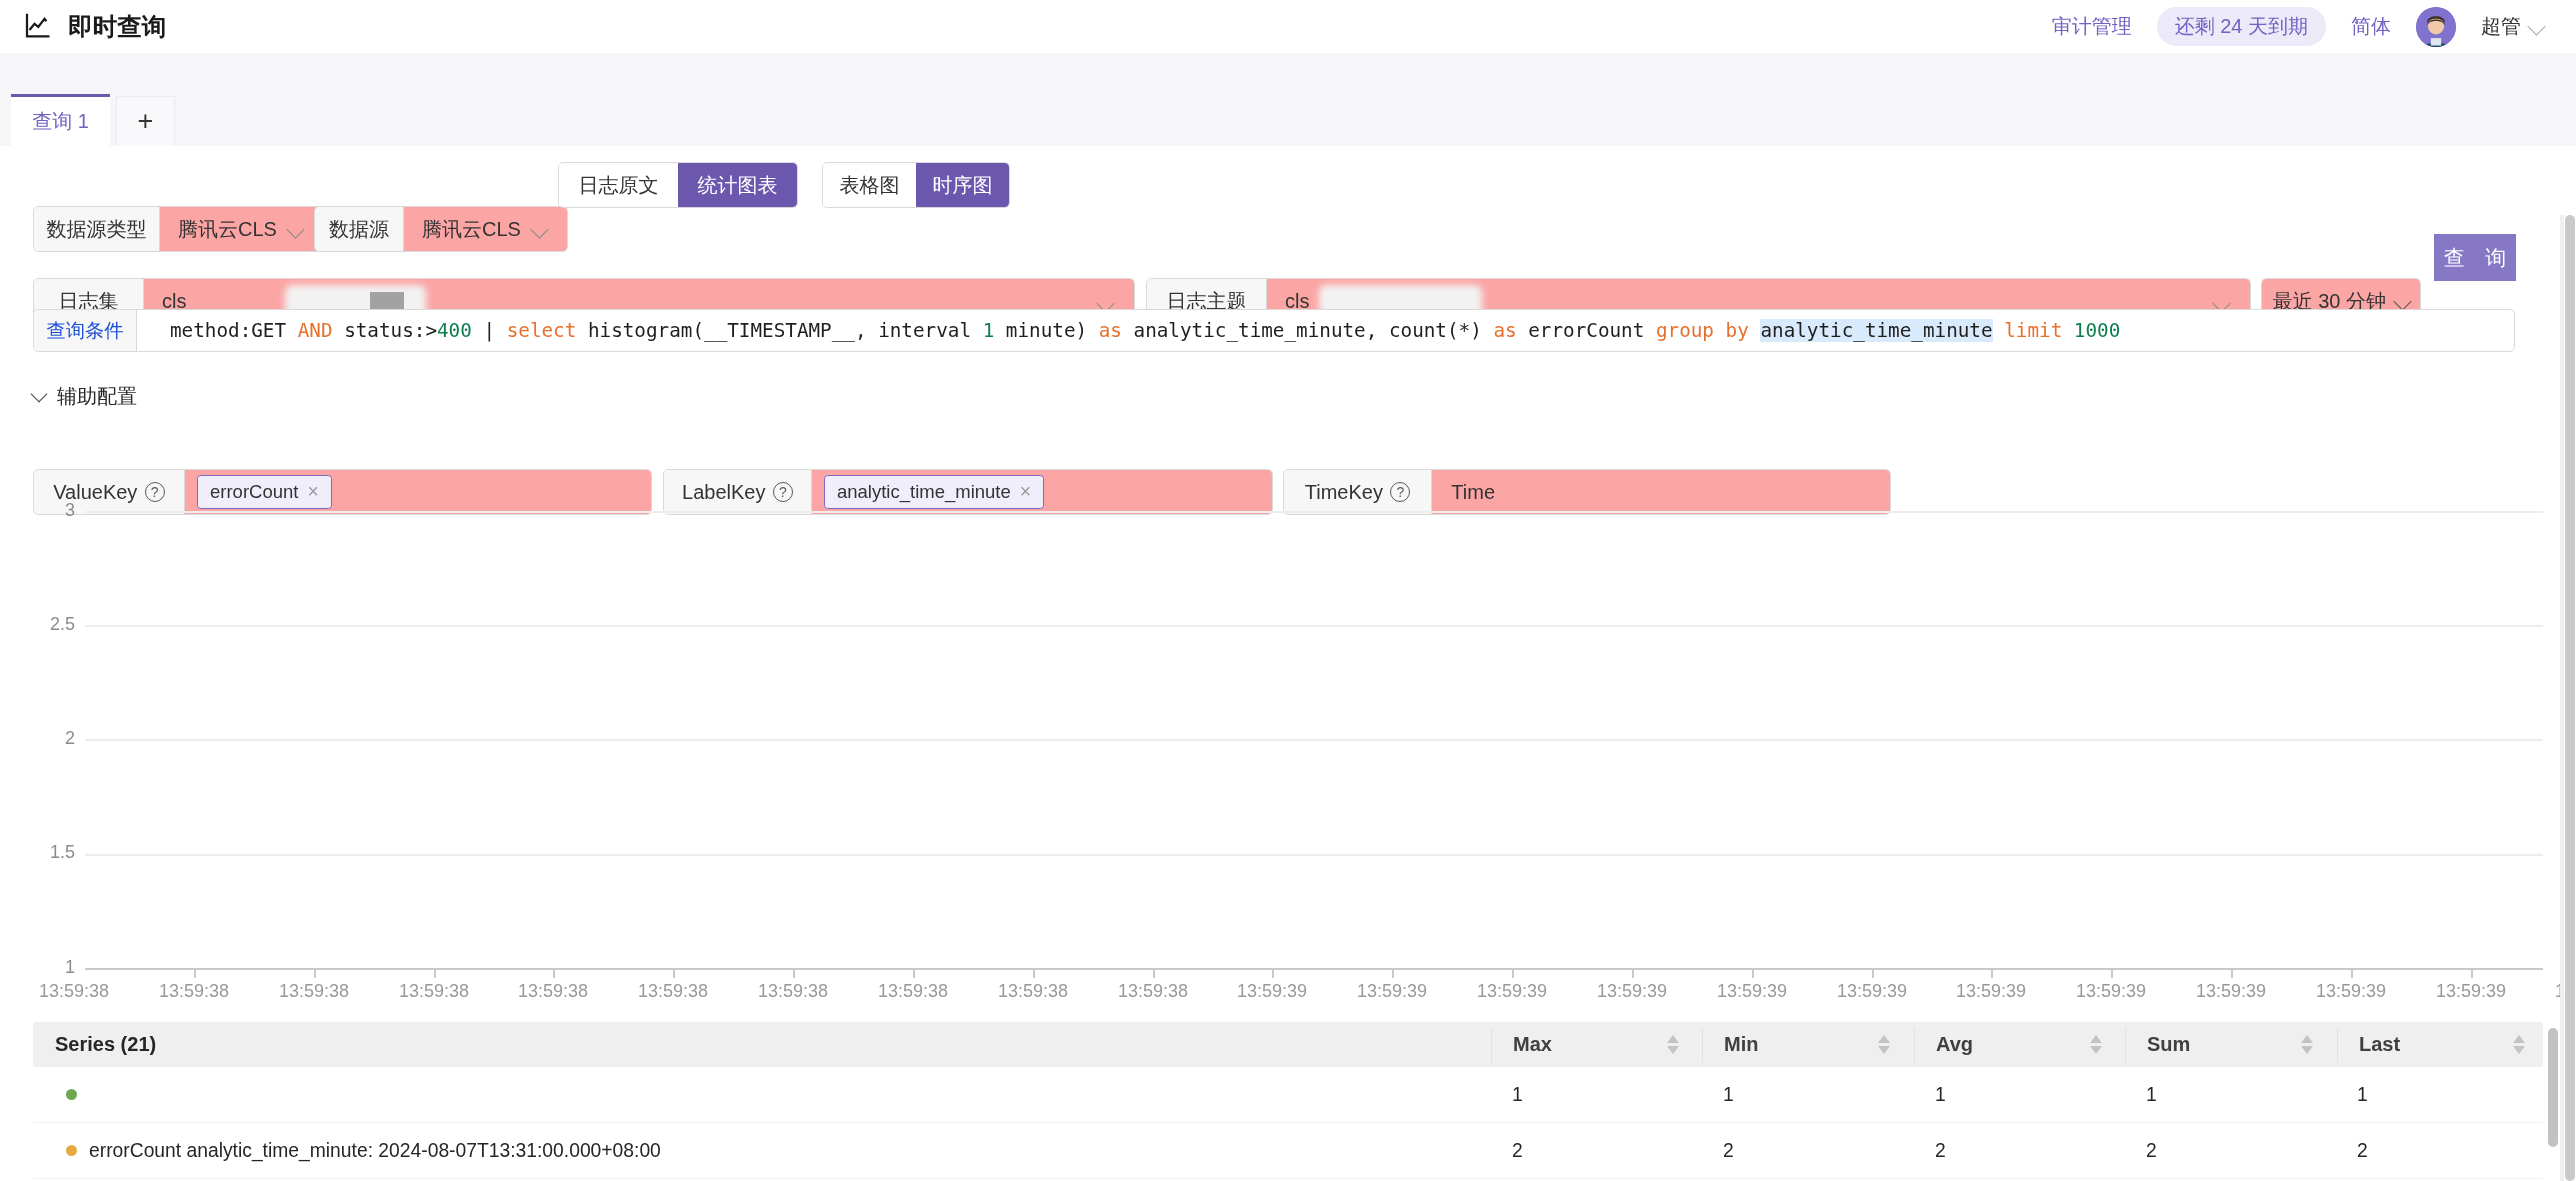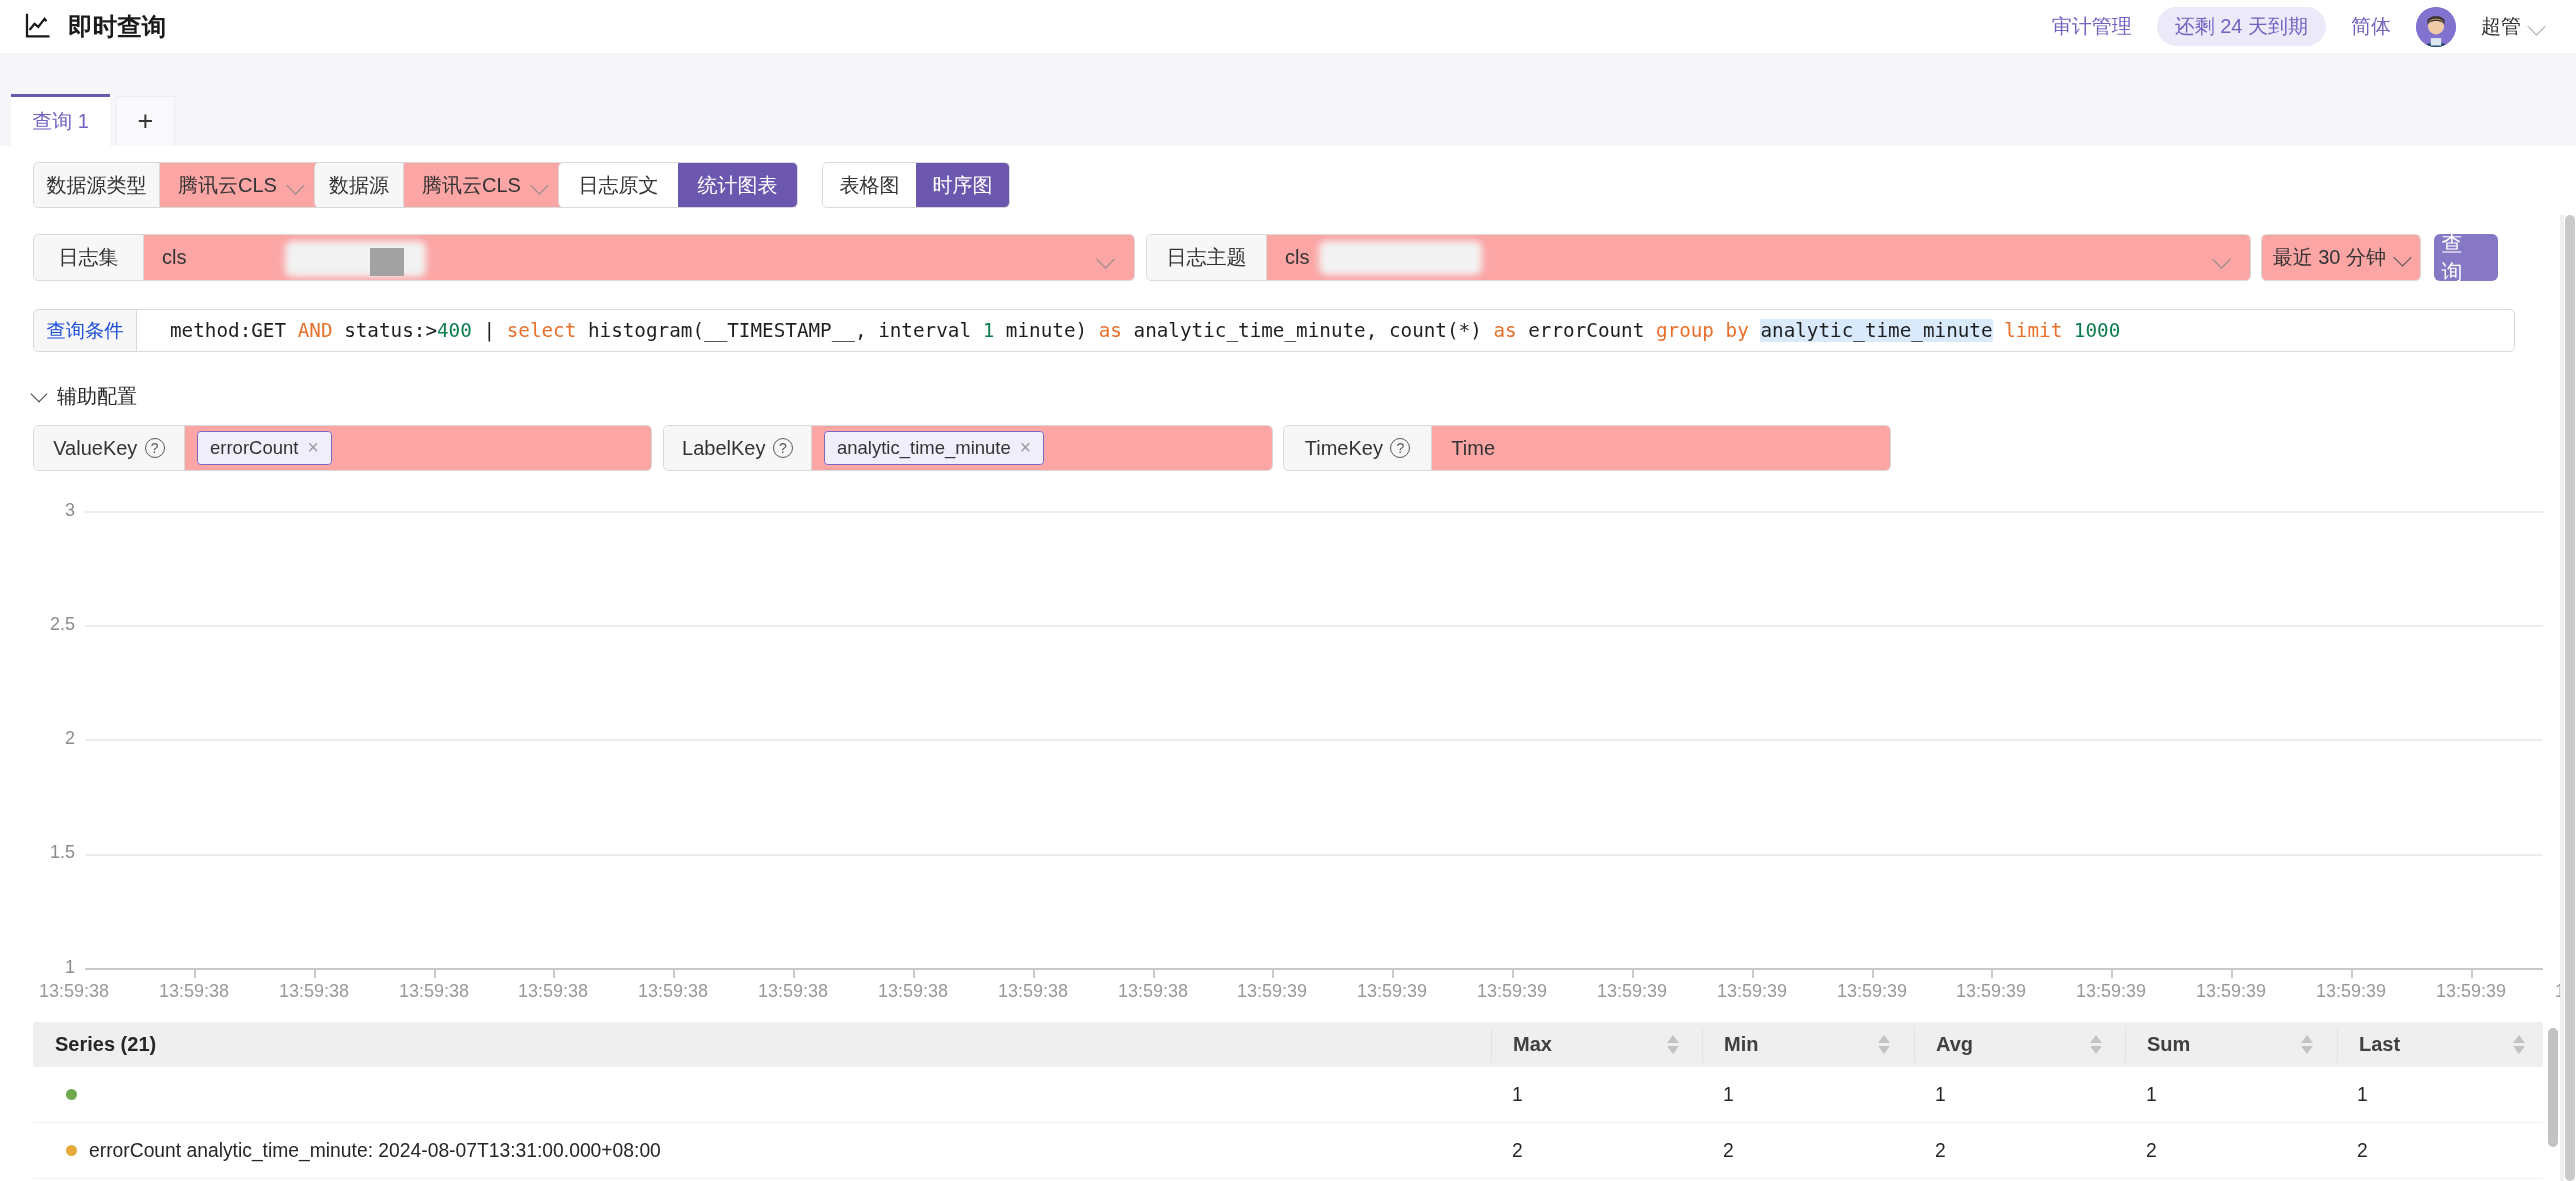--- a/index.html
+++ b/index.html
@@ -15,31 +15,31 @@
   .badge{font-size:20px;color:#7163c2;background:#eceaf8;border-radius:19.3px;padding:6px 18px;}
   .user-name{font-size:20px;color:#333;display:flex;align-items:center;gap:9px;}
   .avatar{width:40px;height:40px;border-radius:50%;overflow:hidden;background:#8172cf;}
 
   
   .tabstrip{position:absolute;left:0;top:53px;width:2576px;height:93px;background:#f6f6f8;}
   .tab-active{position:absolute;left:11px;top:41px;width:99px;height:52px;background:#fff;border-top:3.7px solid #6c57af;display:flex;align-items:center;justify-content:center;font-size:20px;color:#7163c2;box-sizing:border-box;}
   .tab-add{position:absolute;left:116px;top:43px;width:59px;height:50px;background:#f9f9fb;border:1.5px solid #ececef;border-bottom:none;display:flex;align-items:center;justify-content:center;font-size:27px;color:#333;box-sizing:border-box;}
 
   
-  .ctl{position:absolute;display:flex;border:1.5px solid #d9d9d9;border-radius:5.2px;overflow:hidden;box-sizing:border-box;background:#fff;}
+  .ctl{position:absolute;display:flex;border:1.5px solid #d9d9d9;border-radius:5.2px;overflow:hidden;box-sizing:border-box;background:#fff;margin-top:44px;}
   .ctl .lab{background:#f7f7f8;border-right:1.5px solid #d9d9d9;display:flex;align-items:center;justify-content:center;font-size:20px;color:#333;}
   .ctl .val{display:flex;align-items:center;font-size:20px;color:#333;background:#fca5a5;position:relative;}
   .seg{position:absolute;display:flex;border:1.5px solid #d9d9d9;border-radius:5.2px;overflow:hidden;box-sizing:border-box;}
   .seg .opt{display:flex;align-items:center;justify-content:center;font-size:20px;color:#333;background:#fff;}
   .seg .opt.on{background:#6c57af;color:#fff;}
   .chev{width:12px;height:12px;border-left:1.5px solid #8a8a8a;border-bottom:1.5px solid #8a8a8a;transform:rotate(-45deg);display:inline-block;}
   .chev.lite{border-color:#aaa;}
 
   
-  .btn-query{position:absolute;left:2434px;top:234px;width:64px;height:47px;background:#8678c5;border-radius:6px;color:#fff;font-size:21px;display:flex;align-items:center;justify-content:center;letter-spacing:7.4px;padding-left:7.4px;box-sizing:border-box;cursor:pointer;}
+  .btn-query{position:absolute;left:2434px;top:234px;width:82px;height:47px;background:#8678c5;border-radius:0;color:#fff;font-size:21px;display:flex;align-items:center;justify-content:center;letter-spacing:7.4px;padding-left:7.4px;box-sizing:border-box;cursor:pointer;}
   .redact-blur{position:absolute;background:#f2f2f2;filter:blur(3.7px);border-radius:7.4px;}
   .redact-block{position:absolute;background:#a2a2a2;}
 
   
   .cond{position:absolute;left:33px;top:309px;width:2482px;height:43px;border:1.5px solid #d9d9d9;border-radius:5.2px;display:flex;box-sizing:border-box;overflow:hidden;background:#fff;}
   .cond .lab{width:102px;background:#f7f7f8;border-right:1.5px solid #d9d9d9;display:flex;align-items:center;justify-content:center;font-size:19.3px;color:#1d4ed8;flex:none;}
   .cond .code{flex:1;display:flex;align-items:center;padding-left:33px;font-family:"DejaVu Sans Mono",monospace;font-size:19.3px;white-space:pre;}
   .tok-plain{color:#1f1f1f;}
   .tok-keyword{color:#e8702d;}
   .tok-number{color:#0e7d4f;}

